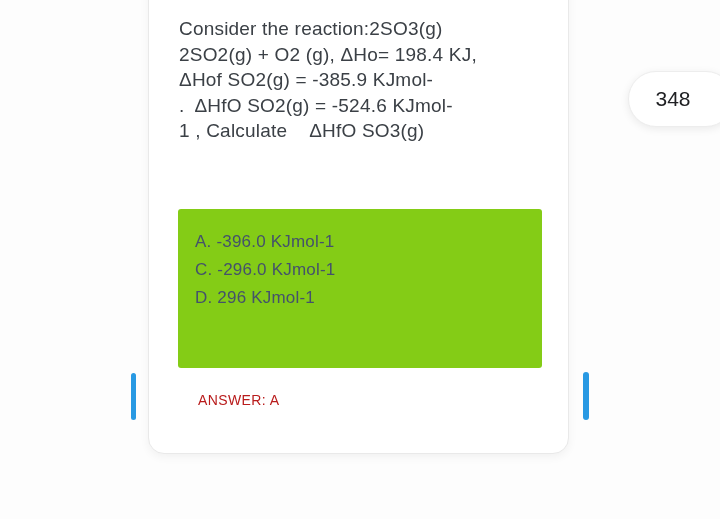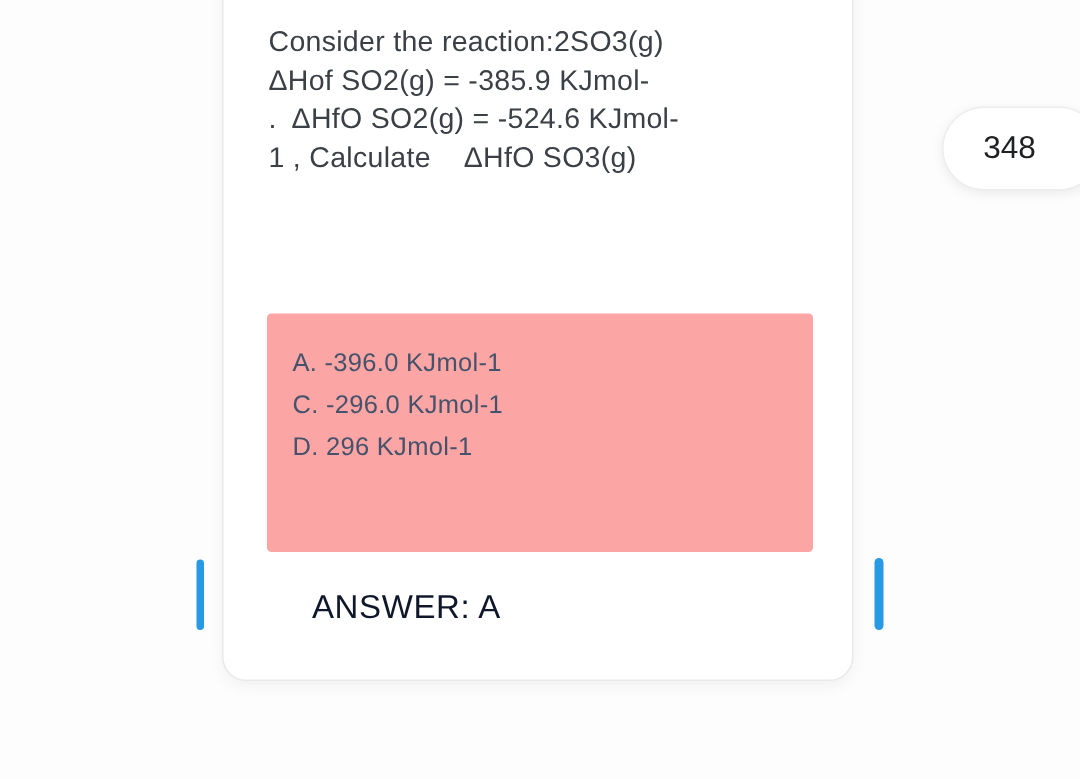--- a/index.html
+++ b/index.html
@@ -32,38 +32,38 @@
     letter-spacing: 0.2px;
     color: #3b4046;
   }
   .question .qline { white-space: pre; }
   .options-box {
     position: absolute;
     left: 178px;
     top: 209px;
     width: 364px;
     height: 159px;
-    background: #fca5a5;
+    background: #84cc16;
     border-radius: 3px;
     padding: 19px 0 0 17px;
   }
   .option {
     font-size: 17px;
     line-height: 28.2px;
     letter-spacing: 0.2px;
     color: #44526b;
     white-space: pre;
   }
   .answer {
     position: absolute;
-    left: 208px;
+    left: 198px;
     top: 392px;
-    font-size: 22px;
+    font-size: 14px;
     letter-spacing: 0.4px;
-    color: #0f172a;
+    color: #b91c1c;
   }
   .sel-handle {
     position: absolute;
     background: #2899e3;
     border-radius: 3px;
   }
   .sel-handle.left  { left: 131px; top: 373px; width: 5px; height: 47px; }
   .sel-handle.right { left: 583px; top: 372px; width: 6px; height: 48px; }
   .page-badge {
     position: absolute;
@@ -85,20 +85,21 @@
 </style>
 </head>
 <body>
 
 <div class="stage">
 
   <div class="card"></div>
 
   <div class="question">
     <div class="qline">Consider the reaction:2SO3(g)</div>
+    <div class="qline">2SO2(g) + O2 (g), ΔHo= 198.4 KJ,</div>
     <div class="qline">ΔHof SO2(g) = -385.9 KJmol-</div>
     <div class="qline">.  ΔHfO SO2(g) = -524.6 KJmol-</div>
     <div class="qline">1 , Calculate    ΔHfO SO3(g)</div>
   </div>
 
   <div class="options-box">
     <div class="option">A. -396.0 KJmol-1</div>
     <div class="option">C. -296.0 KJmol-1</div>
     <div class="option">D. 296 KJmol-1</div>
   </div>

